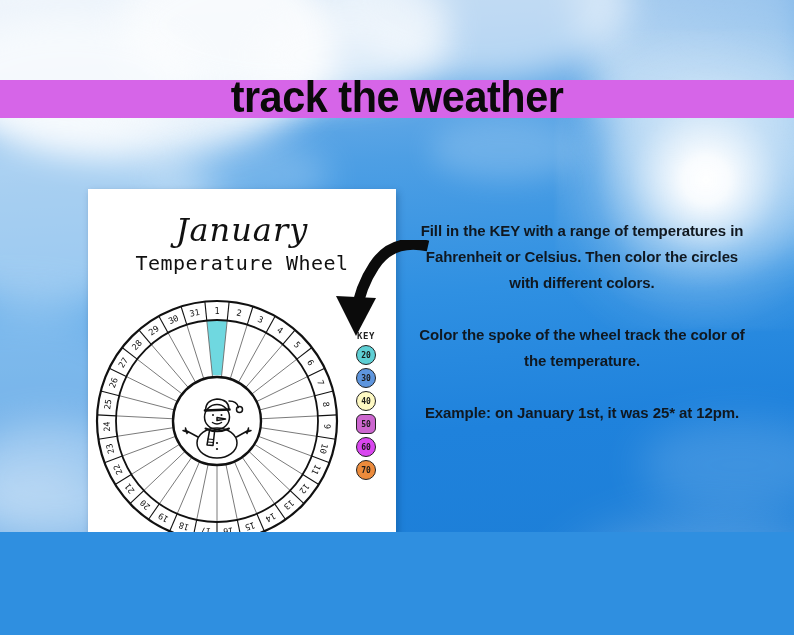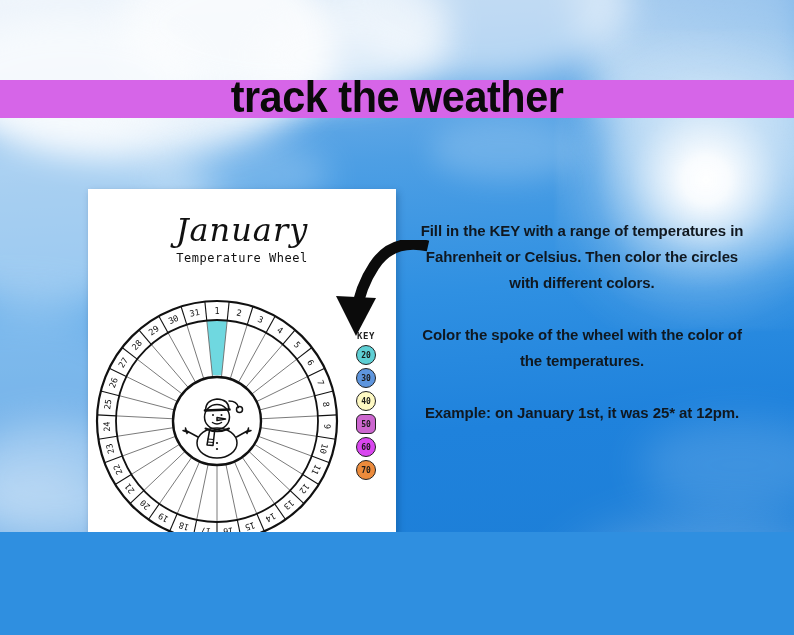--- a/index.html
+++ b/index.html
@@ -72,21 +72,21 @@
     margin-top:21px;
   }
   #page-month{
     position:absolute;left:0;top:22px;width:308px;text-align:center;
     font-family:"DejaVu Serif",serif;font-style:italic;font-weight:400;
     font-size:32px;color:#111;letter-spacing:1px;
   }
   #page-subtitle{
     position:absolute;left:0;top:62px;width:308px;text-align:center;
     font-family:"DejaVu Sans Mono","Liberation Mono",monospace;
-    font-size:12px;color:#111;letter-spacing:.5px;
+    font-size:20px;color:#111;letter-spacing:.5px;
   }
   #wheel-holder{position:absolute;left:5px;top:108px;width:248px;height:248px;}
   #key-holder{position:absolute;left:250px;top:142px;width:56px;height:186px;}
   #key-label{
     text-align:center;font-family:"DejaVu Sans Mono","Liberation Mono",monospace;
     font-size:9px;font-weight:700;color:#222;letter-spacing:.6px;margin-bottom:4px;
   }
   .key-row{display:flex;justify-content:center;margin-bottom:3px;}
   .key-circle{
     width:20px;height:20px;border-radius:50%;
@@ -307,17 +307,17 @@
 
   </div>
 
   <svg id="arrow" viewBox="0 0 130 110">
     <path d="M128 6 Q92 -2 74 26 Q60 47 56 74" fill="none" stroke="#0b0b0b" stroke-width="11" stroke-linecap="butt"></path>
     <path d="M56 96 L36 56 L76 58 Z" fill="#0b0b0b"></path>
   </svg>
 
   <div id="instructions">
     <p>Fill in the KEY with a range of temperatures in Fahrenheit or Celsius. Then color the circles with different colors.</p>
-    <p>Color the spoke of the wheel with the color of the temperatures.</p>
+    <p>Color the spoke of the wheel track the color of the temperature.</p>
     <p>Example: on January 1st, it was 25* at 12pm.</p>
   </div>
 
 </div>
 
 </body></html>

